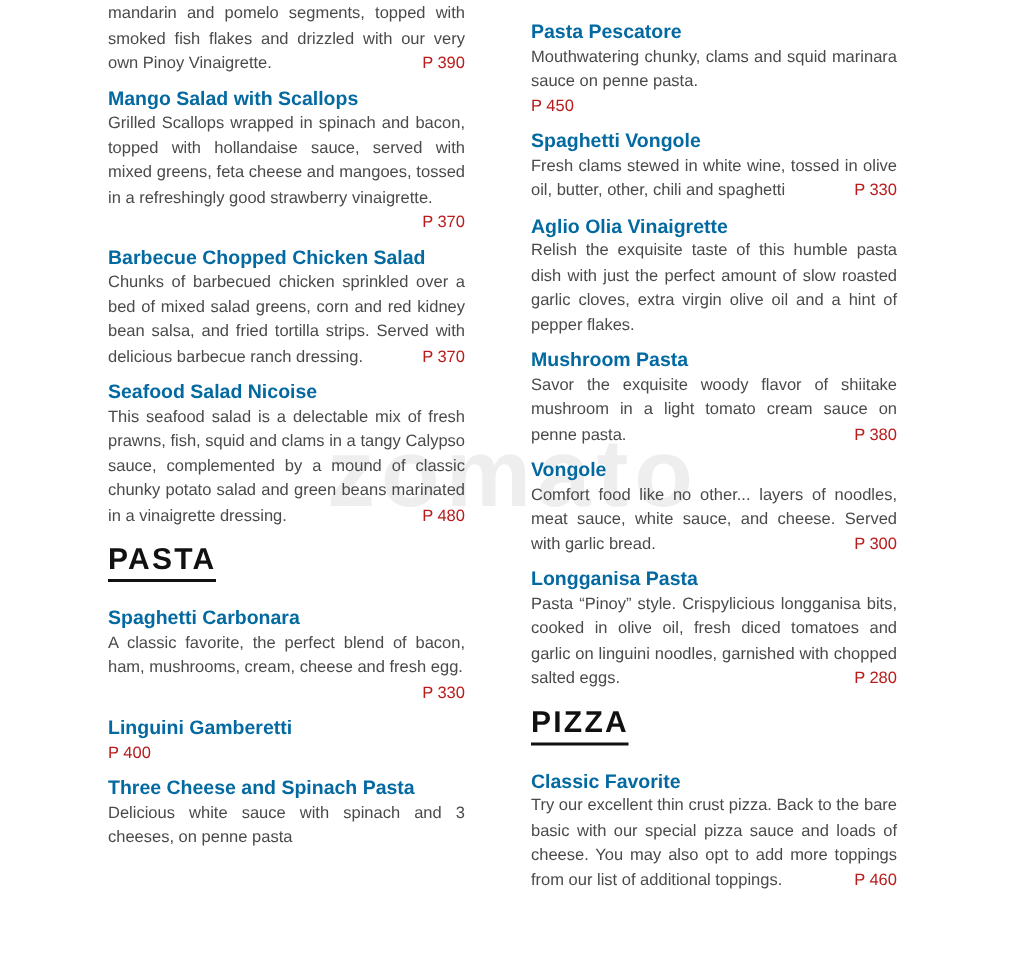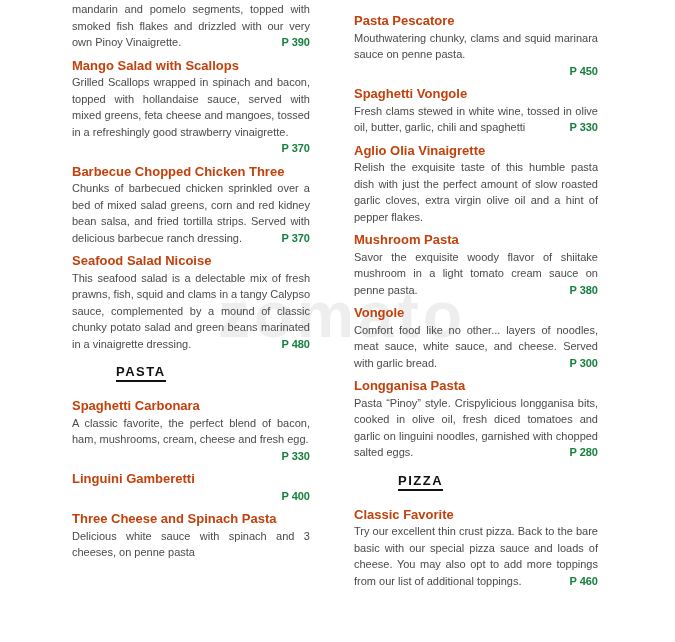--- a/index.html
+++ b/index.html
@@ -20,57 +20,56 @@
     position: absolute;
     top: 0;
     z-index: 1;
   }
   #col-left  { left: 72px;  top: 1px;  width: 238px; }
   #col-right { left: 354px; top: 13px; width: 244px; }
 
   .item { margin: 0; }
   .item-name {
     font-weight: bold;
-    color: #c2410c;
+    color: #0369a1;
     font-size: 13px;
     line-height: 16.5px;
     margin-top: 7px;
   }
   .item:first-child .item-name { margin-top: 0; }
   .item-desc {
     font-size: 11px;
     line-height: 16.5px;
     text-align: justify;
     color: #4a4a4a;
   }
   .item-desc::after { content: ""; display: block; clear: both; }
   .price {
     float: right;
-    font-weight: bold;
-    color: #15803d;
+    font-weight: normal;
+    color: #b91c1c;
     padding-left: 8px;
   }
   .price-own-line {
     float: none;
     display: block;
     padding-left: 0;
-    text-align: right;
+    text-align: left;
   }
   .section-header {
     margin: 10px 0 16px 0;
   }
   .section-header span {
     display: inline-block;
-    font-size: 13px;
+    font-size: 20px;
     font-weight: bold;
     letter-spacing: 1.5px;
     color: #111111;
     border-bottom: 2px solid #111111;
     padding-bottom: 1px;
-    margin-left: 44px;
   }
   #watermark {
     position: absolute;
     left: 218px;
     top: 278px;
     z-index: 0;
     font-size: 64px;
     font-weight: bold;
     letter-spacing: 4px;
     color: rgba(135, 135, 135, 0.14);
@@ -96,21 +95,21 @@
 
     <div class="item">
       <div class="item-name">Mango Salad with Scallops</div>
       <div class="item-desc">
         <span>Grilled Scallops wrapped in spinach and bacon, topped with hollandaise sauce, served with mixed greens, feta cheese and mangoes, tossed in a refreshingly good strawberry vinaigrette.</span>
         <span class="price">P 370</span>
       </div>
     </div>
 
     <div class="item">
-      <div class="item-name">Barbecue Chopped Chicken Three</div>
+      <div class="item-name">Barbecue Chopped Chicken Salad</div>
       <div class="item-desc">
         <span>Chunks of barbecued chicken sprinkled over a bed of mixed salad greens, corn and red kidney bean salsa, and fried tortilla strips. Served with delicious barbecue ranch dressing.</span>
         <span class="price">P 370</span>
       </div>
     </div>
 
     <div class="item">
       <div class="item-name">Seafood Salad Nicoise</div>
       <div class="item-desc">
         <span>This seafood salad is a delectable mix of fresh prawns, fish, squid and clams in a tangy Calypso sauce, complemented by a mound of classic chunky potato salad and green beans marinated in a vinaigrette dressing.</span>
@@ -152,21 +151,21 @@
       <div class="item-name">Pasta Pescatore</div>
       <div class="item-desc">
         <span>Mouthwatering chunky, clams and squid marinara sauce on penne pasta.</span>
         <span class="price price-own-line">P 450</span>
       </div>
     </div>
 
     <div class="item">
       <div class="item-name">Spaghetti Vongole</div>
       <div class="item-desc">
-        <span>Fresh clams stewed in white wine, tossed in olive oil, butter, garlic, chili and spaghetti</span>
+        <span>Fresh clams stewed in white wine, tossed in olive oil, butter, other, chili and spaghetti</span>
         <span class="price">P 330</span>
       </div>
     </div>
 
     <div class="item">
       <div class="item-name">Aglio Olia Vinaigrette</div>
       <div class="item-desc">
         <span>Relish the exquisite taste of this humble pasta dish with just the perfect amount of slow roasted garlic cloves, extra virgin olive oil and a hint of pepper flakes.</span>
       </div>
     </div>

